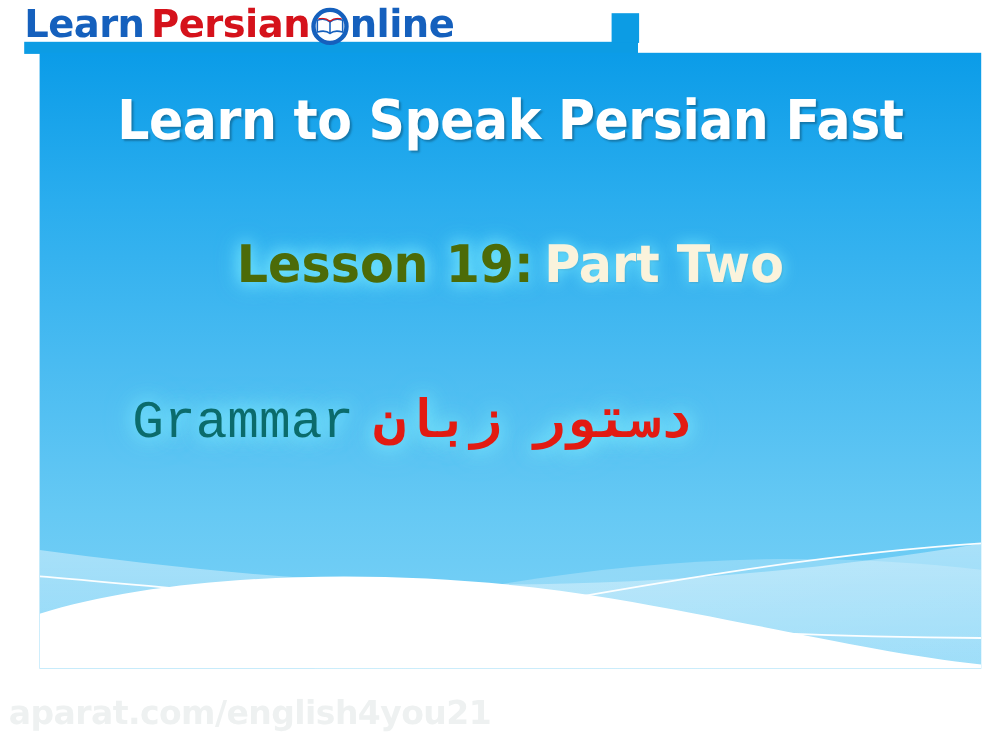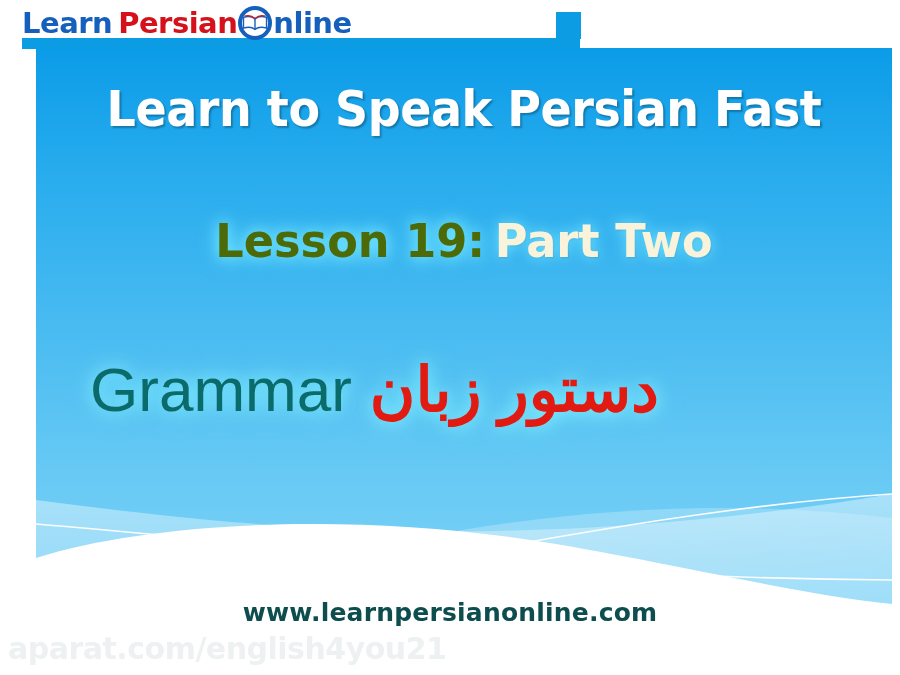--- a/index.html
+++ b/index.html
@@ -31,21 +31,21 @@
     width: 580px;
     height: 46px;
   }
   .logo-text {
     position: absolute;
     left: 0;
     top: -3px;
     white-space: nowrap;
     font-family: "DejaVu Sans", sans-serif;
     font-weight: bold;
-    font-size: 29px;
+    font-size: 35px;
     letter-spacing: -0.5px;
     line-height: 40px;
   }
   .logo-learn { color: #1560bd; }
   .logo-persian { color: #d5121b; padding-left: 6px; }
   .logo-online { color: #1560bd; }
 
   
   .logo-o {
     display: inline-block;
@@ -148,22 +148,22 @@
     padding-left: 10px;
   }
 
   
   .grammar-line {
     position: absolute;
     left: 0;
     top: 305px;
     width: 677px;
     text-align: center;
-    font-family: Liberation Sans, sans-serif;
-    font-size: 62px;
+    font-family: Liberation Mono, monospace;
+    font-size: 48px;
     white-space: nowrap;
     direction: ltr;
   }
   .grammar-en {
     color: #0b6b6b;
     font-weight: normal;
     text-shadow: 0 0 16px rgba(130,240,255,0.95), 0 0 26px rgba(130,240,255,0.75);
   }
   .grammar-fa {
     color: #e21b12;
@@ -248,17 +248,16 @@
     <div class="lesson-line">
       <span class="lesson-label">Lesson 19:</span><span class="lesson-part">Part Two</span>
     </div>
 
     <div class="grammar-line">
       <span class="grammar-en">Grammar</span><span class="grammar-fa">دستور زبان</span>
     </div>
 
   </div>
 
-  <div class="site-url">www.learnpersianonline.com</div>
 
   <div class="watermark">aparat.com/english4you21</div>
 
 </div>
 
 </body></html>

